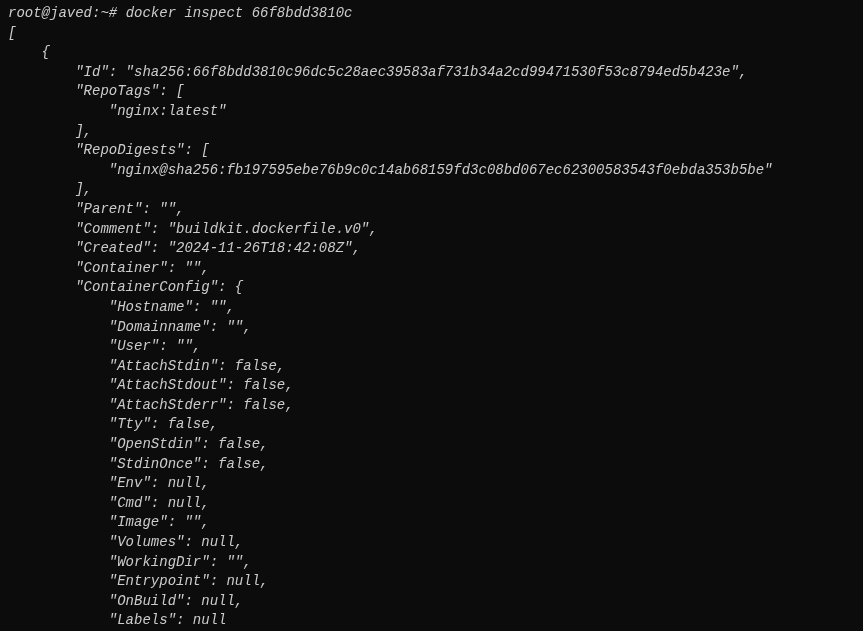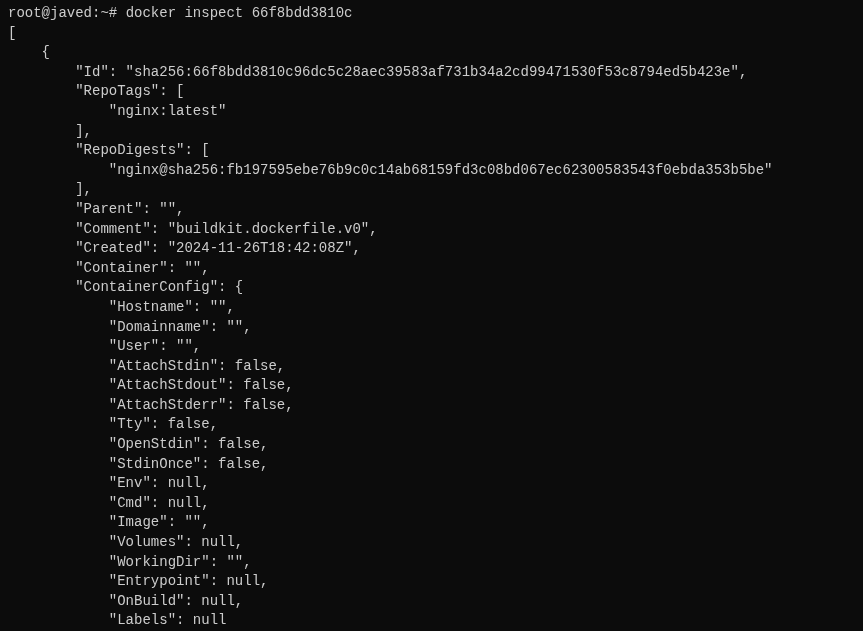--- a/index.html
+++ b/index.html
@@ -1,18 +1,19 @@
 <!DOCTYPE html>
 <html><head>
   <meta charset="utf-8">
   <style>
     * {
       margin: 0;
       padding: 0;
       box-sizing: border-box;
+      font-style: italic;
     }
     body {
       background-color: #0c0c0c;
       color: #cccccc;
       font-family: 'Consolas', 'Courier New', monospace;
       font-size: 14px;
       line-height: 1.4;
       padding: 4px 8px;
       width: 863px;
       height: 631px;

